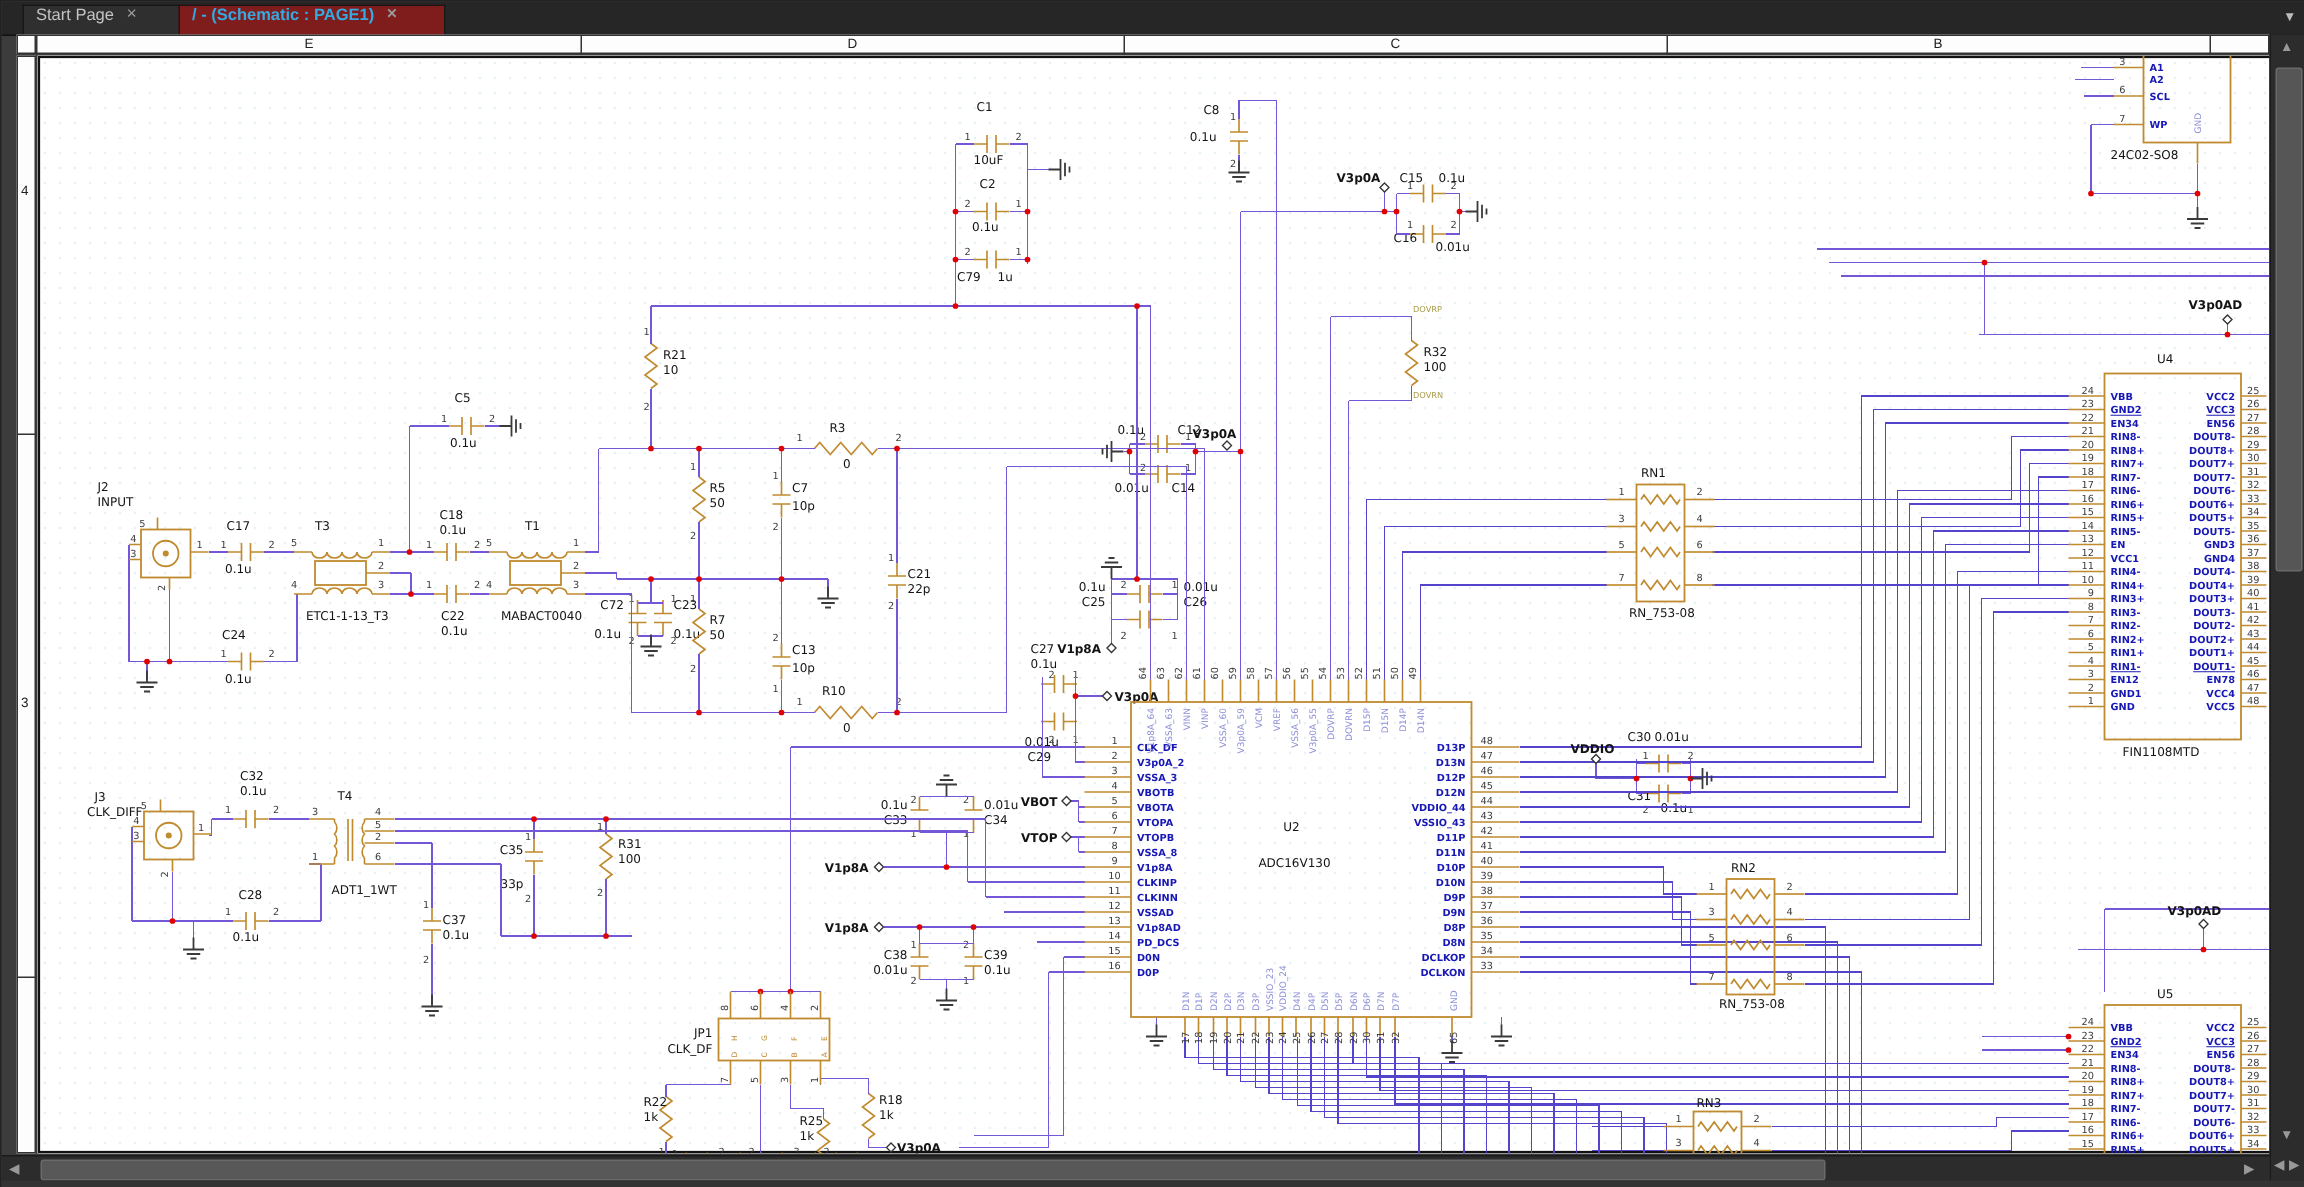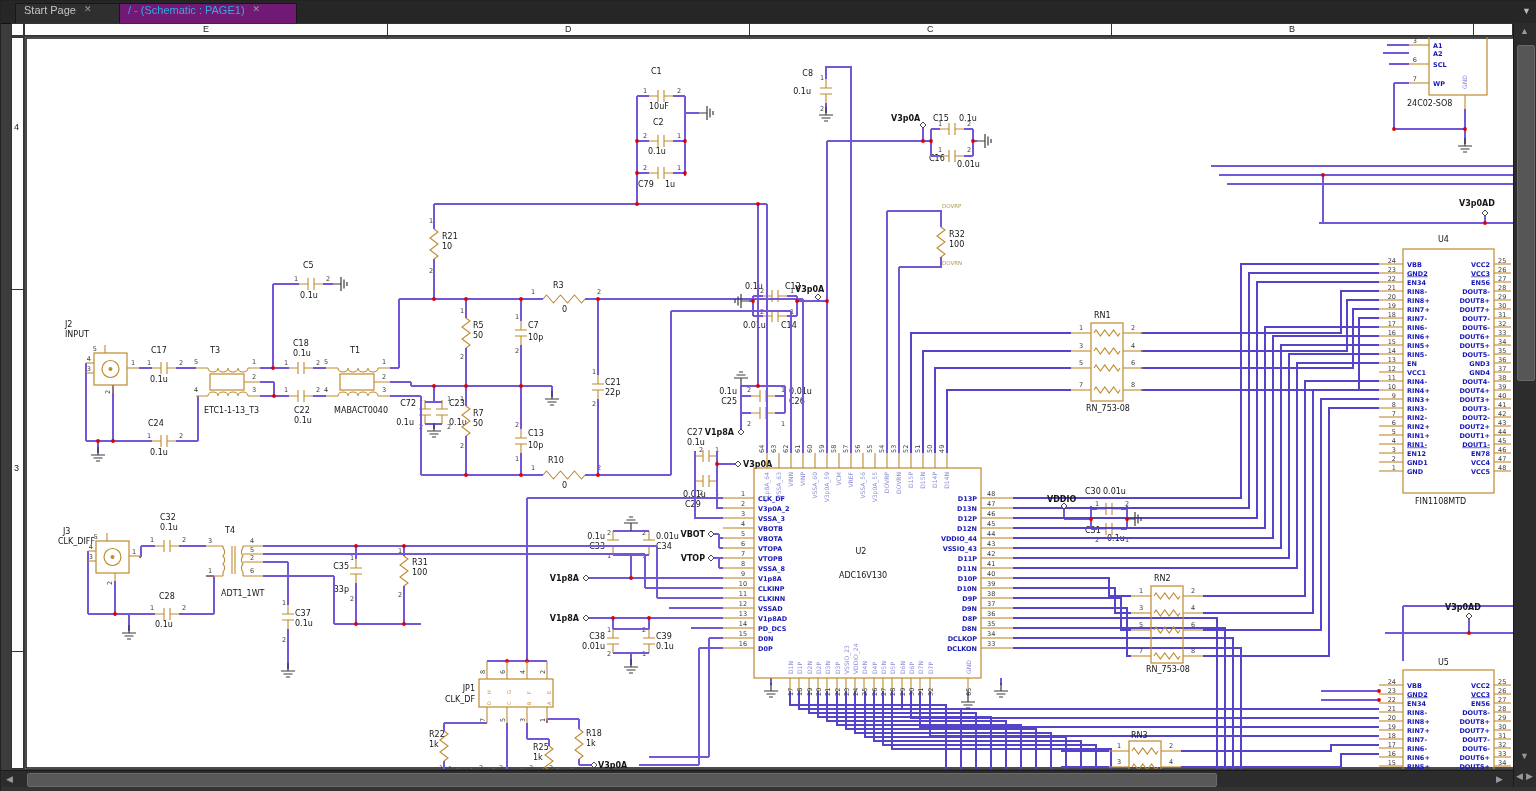--- a/index.html
+++ b/index.html
@@ -1,20 +1,20 @@
 <!DOCTYPE html>
 <html><head>
 <meta charset="utf-8">
 <style>
   html,body{margin:0;padding:0;background:#3c3c3c;font-family:"Liberation Sans",sans-serif;}
   .window{position:relative;width:1536px;height:791px;background:#3c3c3c;overflow:hidden;border:1px solid #222;}
   .tabbar{position:absolute;left:0;top:0;width:100%;height:22px;background:#262626;border-bottom:1px solid #111;}
   .tab{position:absolute;top:2px;height:20px;display:flex;padding:0 8px;font-size:11px;color:#c4c4c4;background:#2f2f2f;border:1px solid #171717;border-bottom:none;cursor:default;}
   .tab .x{margin-left:8px;font-size:9px;color:#9a9a9a;}
-  .tab.active{background:#701a75;color:#35a9e1;font-weight:normal;}
+  .tab.active{background:#7f1d1d;color:#35a9e1;font-weight:bold;}
   .tab1{left:14px;width:100px;}
   .tab2{left:118px;width:160px;}
   .menu-arrow{position:absolute;right:6px;top:5px;color:#bbb;font-size:9px;}
   .ruler-top{position:absolute;left:23px;top:22px;width:1489px;height:13px;background:#fdfdfd;border:1px solid #333;box-sizing:border-box;}
   .ruler-top .cl{position:absolute;top:0;font-size:9px;color:#222;}
   .ruler-top .dv{position:absolute;top:0;width:1px;height:13px;background:#333;}
   .corner{position:absolute;left:10px;top:22px;width:13px;height:13px;background:#fdfdfd;border:1px solid #333;box-sizing:border-box;}
   .ruler-left{position:absolute;left:10px;top:36px;width:13px;height:732px;background:#fdfdfd;border:1px solid #333;box-sizing:border-box;}
   .ruler-left .rl{position:absolute;left:2px;font-size:9px;color:#222;}
   .ruler-left .dv{position:absolute;left:0;height:1px;width:13px;background:#333;}

